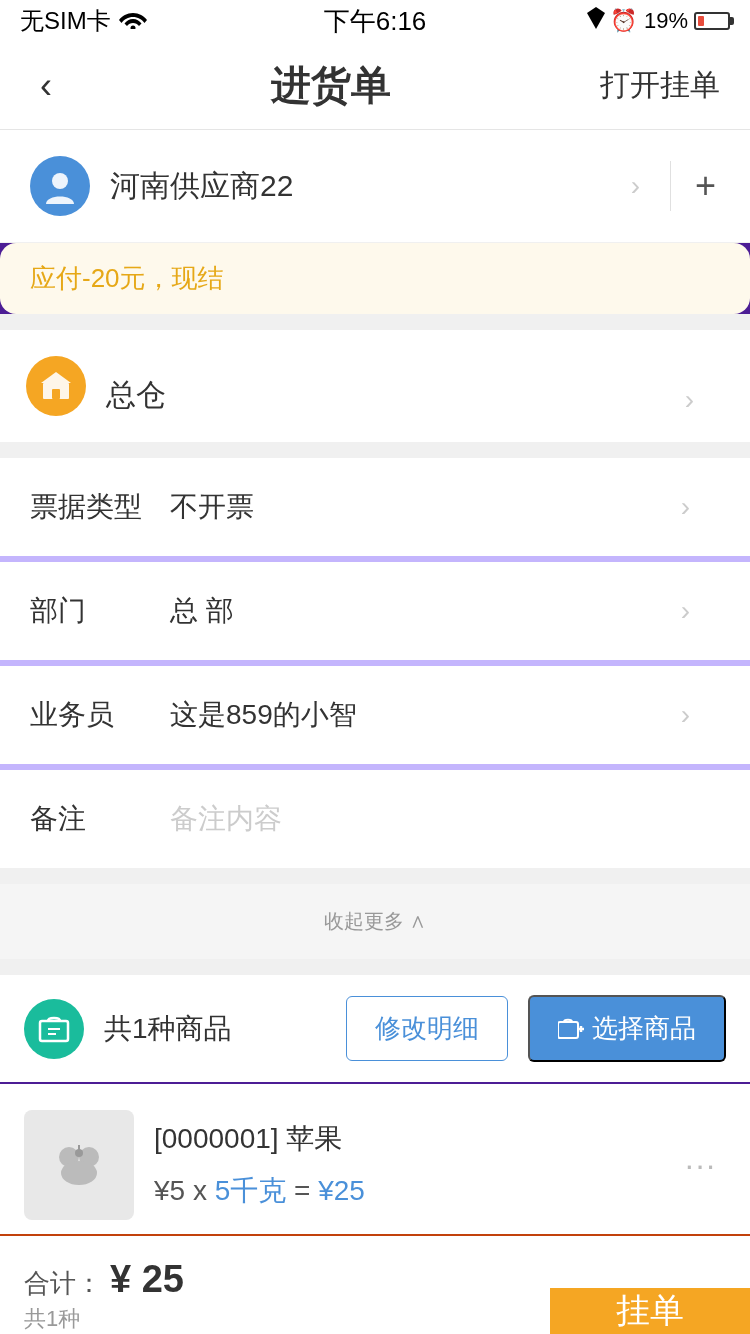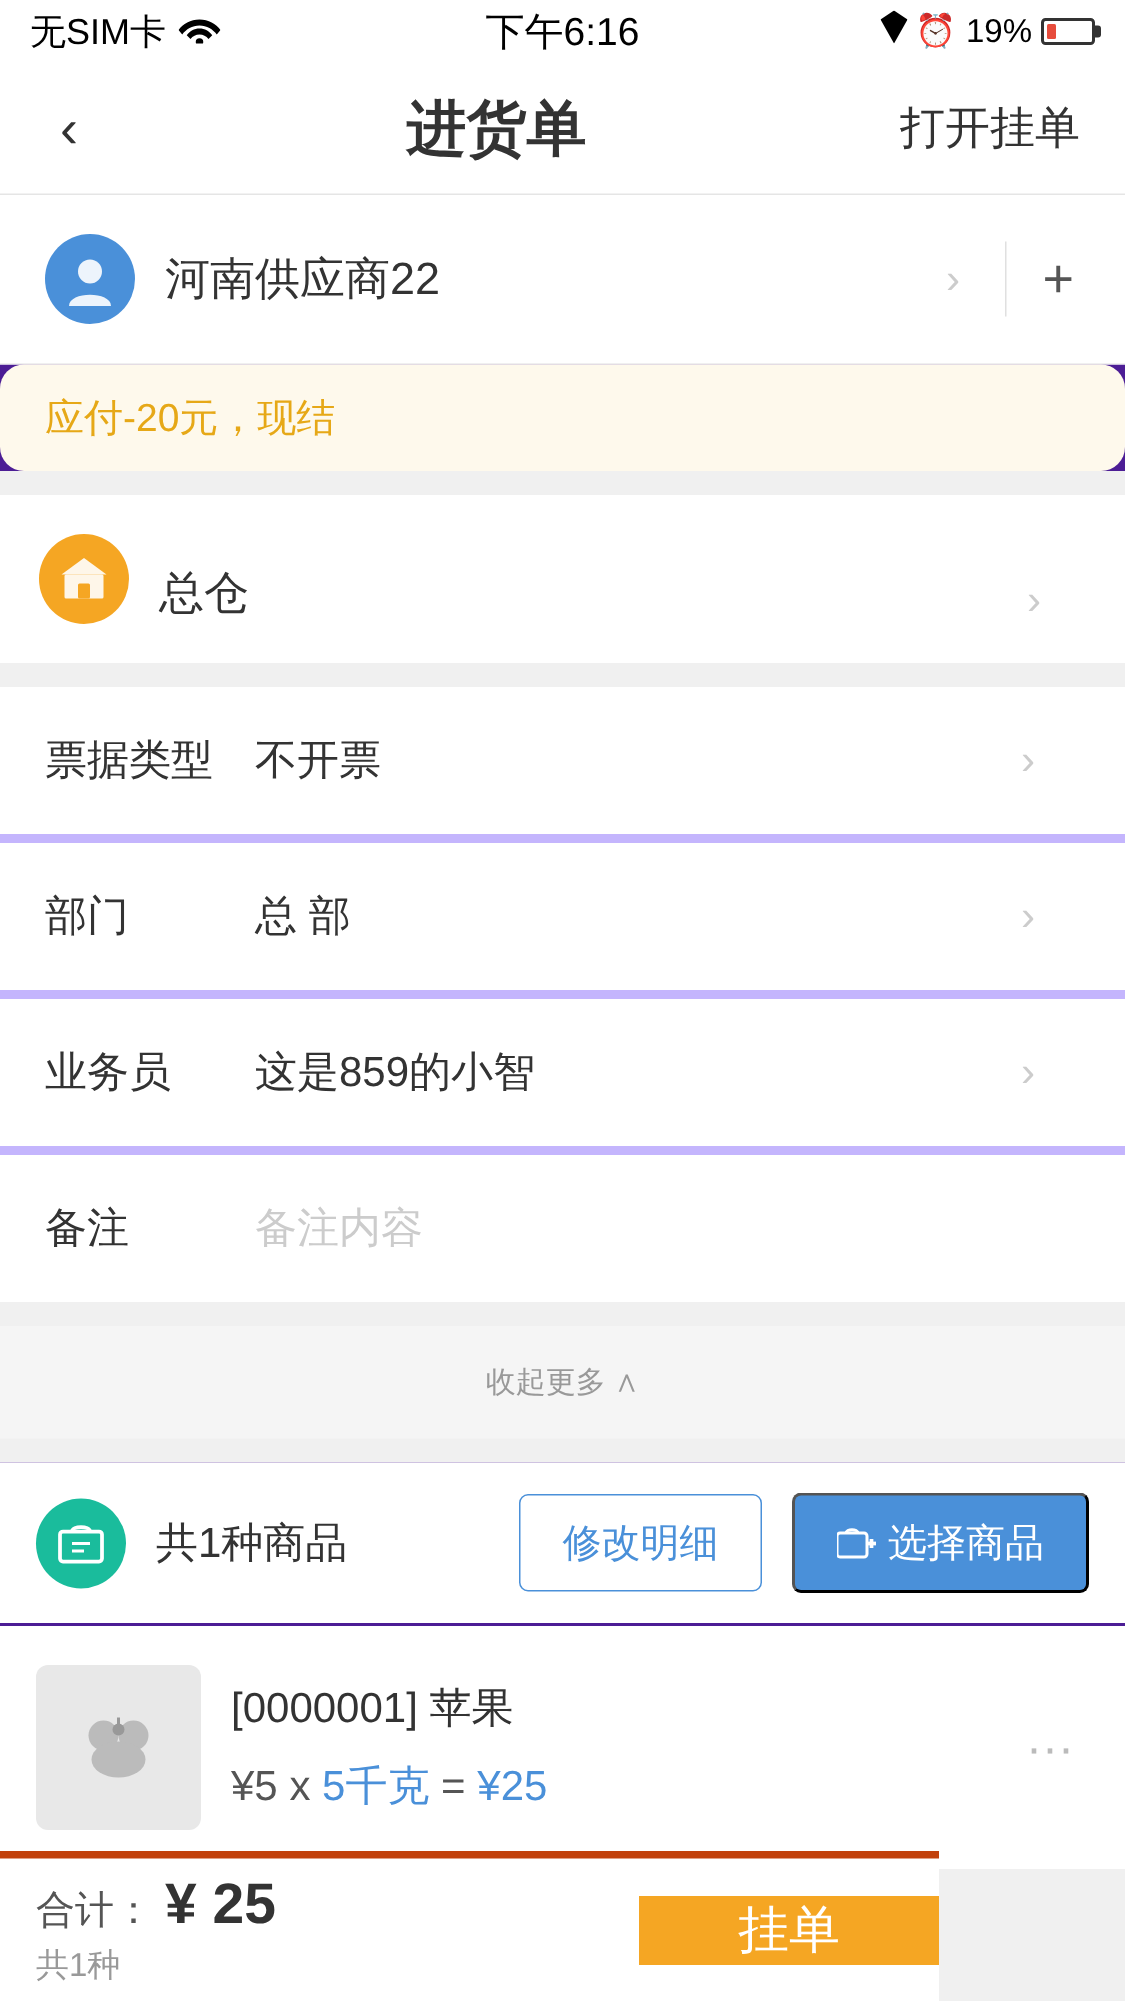--- a/index.html
+++ b/index.html
@@ -315,26 +315,26 @@
       color: #bbb;
       font-size: 32px;
       padding: 10px;
     }
 
     
     .bottom-bar {
       position: fixed;
       bottom: 0;
       left: 0;
-      width: 626px;
+      width: 750px;
       height: 100px;
       display: flex;
-      align-items: center;
-      background: #fff;
-      border-top: 5px solid #c2410c;
+      align-items: flex-end;
+      background: #fff;
+      border-top: 2px solid #c2410c;
     }
     .bottom-total {
       flex: 1;
       display: flex;
       flex-direction: column;
       justify-content: center;
       padding: 0 24px;
       background: #fff;
     }
     .bottom-total-row {

